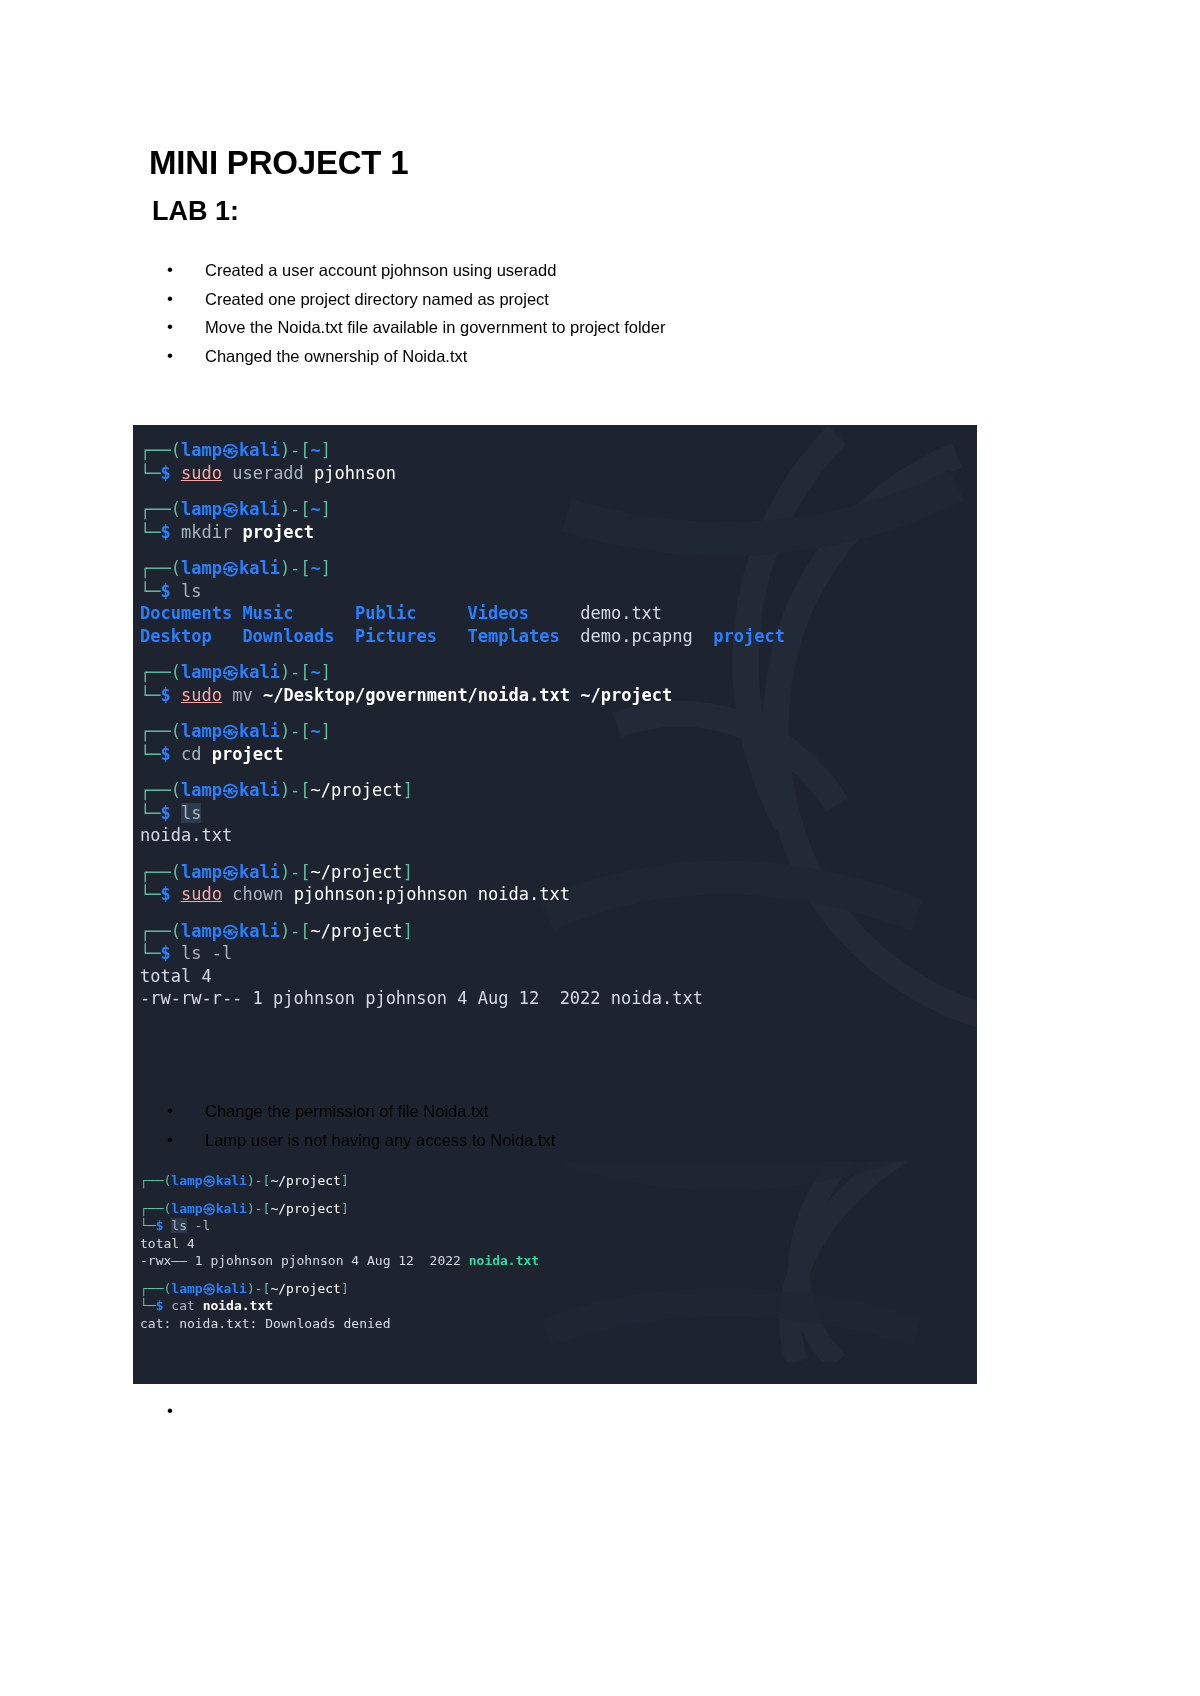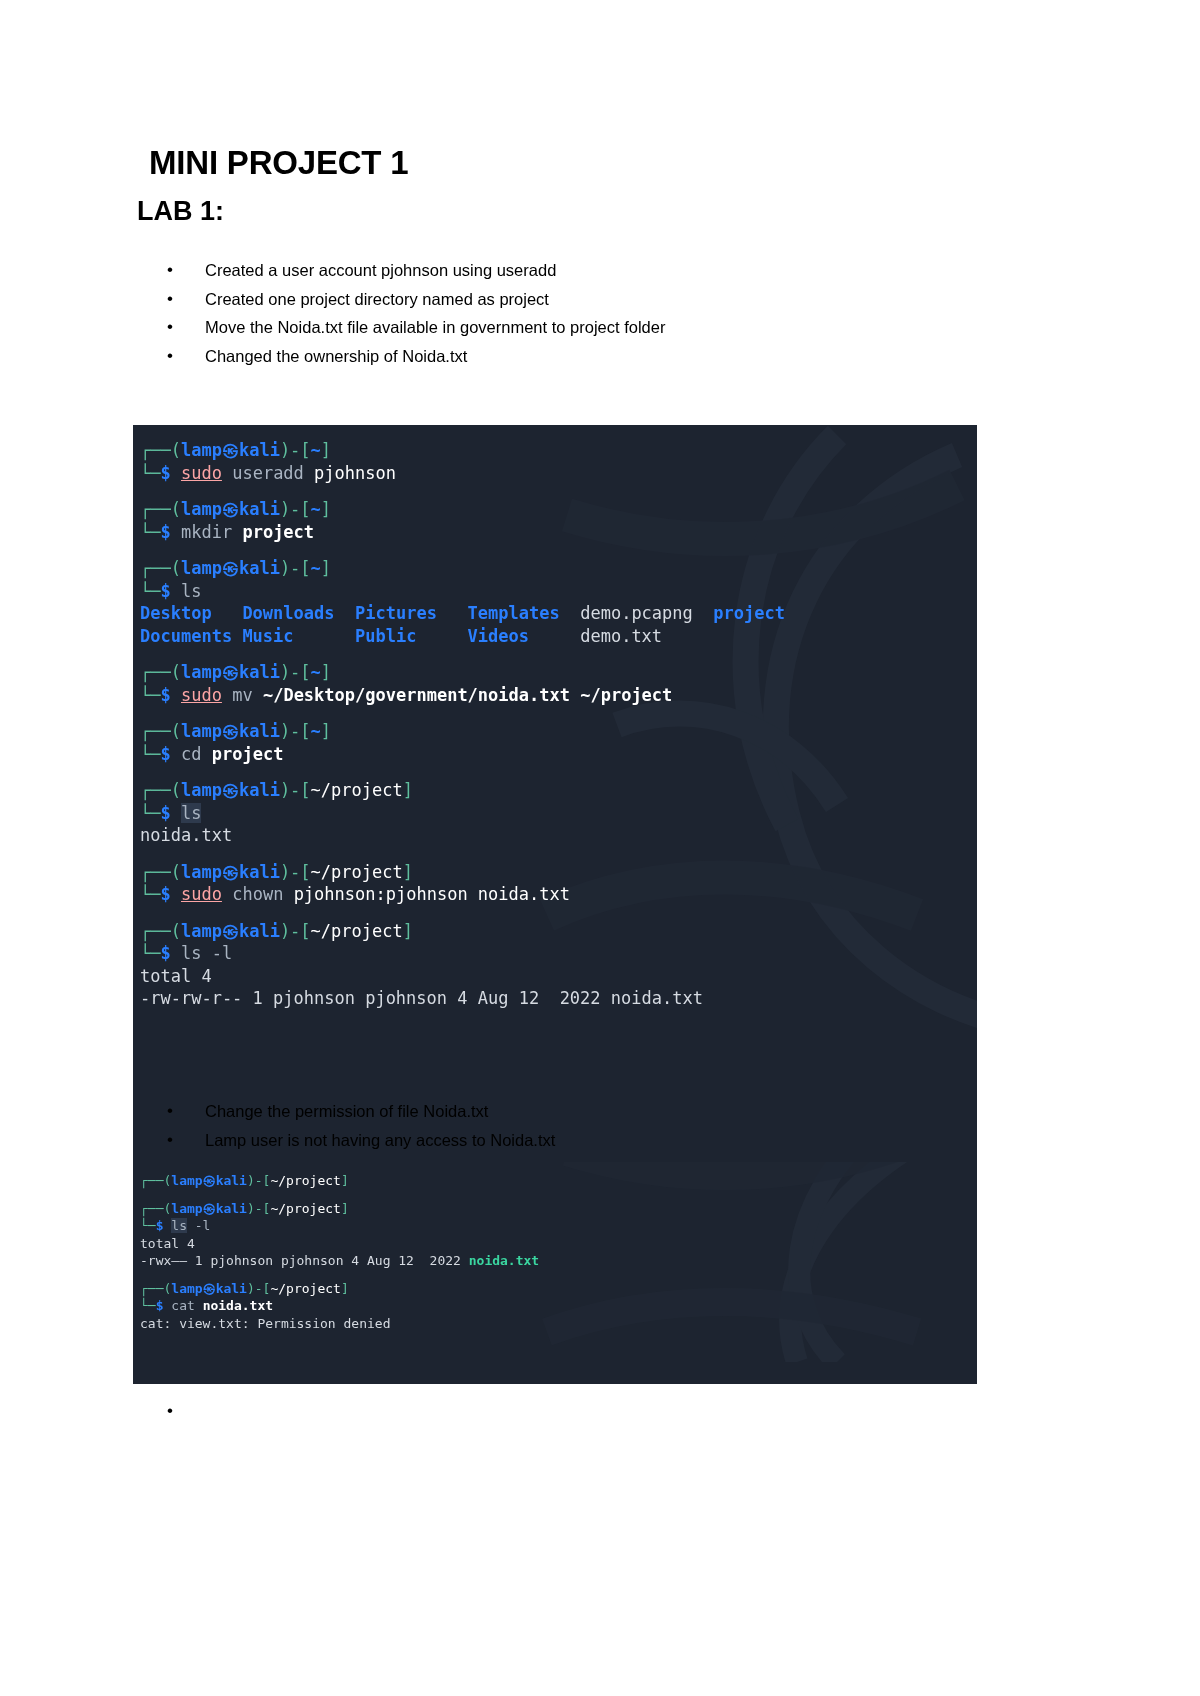--- a/index.html
+++ b/index.html
@@ -11,21 +11,21 @@
   }
   .page{position:relative;width:1200px;height:1696px;overflow:hidden;}
 
   h1.doc-title{
     font-size:33px;font-weight:bold;letter-spacing:-0.2px;
     margin:12px;padding:0;position:absolute;left:137px;top:133px;
     line-height:1.1;
   }
   h2.doc-sub{
     font-size:27px;font-weight:bold;
-    margin:0;padding:0;position:absolute;left:137px;top:197px;
+    margin:0;padding:0;position:absolute;left:152px;top:197px;
     line-height:1.1;
   }
 
   ul.bullets{list-style:none;margin:0;padding:0;}
   ul.bullets li{
     position:relative;font-size:16.5px;line-height:28.5px;
     padding-left:68px;color:#000;
   }
   ul.bullets li .dot{
     position:absolute;left:30px;top:0;font-size:17px;line-height:28.5px;
@@ -113,22 +113,22 @@
       <div class="line"><span class="corner">┌──</span><span class="pr-paren">(</span><span class="pr-user">lamp</span><span class="pr-skull">㉿</span><span class="pr-host">kali</span><span class="pr-paren">)-[</span><span class="pr-path-home">~</span><span class="pr-paren">]</span></div>
       <div class="line"><span class="corner">└─</span><span class="pr-dollar">$</span><span class="out"> </span><span class="cmd-sudo">sudo</span><span class="cmd"> </span><span class="cmd">useradd</span><span class="arg"> </span><span class="arg">pjohnson</span></div>
       <div class="gap"></div>
 
       <div class="line"><span class="corner">┌──</span><span class="pr-paren">(</span><span class="pr-user">lamp</span><span class="pr-skull">㉿</span><span class="pr-host">kali</span><span class="pr-paren">)-[</span><span class="pr-path-home">~</span><span class="pr-paren">]</span></div>
       <div class="line"><span class="corner">└─</span><span class="pr-dollar">$</span><span class="out"> </span><span class="cmd">mkdir</span><span class="arg-b"> </span><span class="arg-b">project</span></div>
       <div class="gap"></div>
 
       <div class="line"><span class="corner">┌──</span><span class="pr-paren">(</span><span class="pr-user">lamp</span><span class="pr-skull">㉿</span><span class="pr-host">kali</span><span class="pr-paren">)-[</span><span class="pr-path-home">~</span><span class="pr-paren">]</span></div>
       <div class="line"><span class="corner">└─</span><span class="pr-dollar">$</span><span class="out"> </span><span class="cmd">ls</span></div>
+      <div class="line"><span class="dir">Documents</span><span> </span><span class="dir">Music</span><span>      </span><span class="dir">Public</span><span>     </span><span class="dir">Videos</span><span>     </span><span class="file">demo.txt</span></div>
       <div class="line"><span class="dir">Desktop</span><span>   </span><span class="dir">Downloads</span><span>  </span><span class="dir">Pictures</span><span>   </span><span class="dir">Templates</span><span>  </span><span class="file">demo.pcapng</span><span>  </span><span class="dir">project</span></div>
-      <div class="line"><span class="dir">Documents</span><span> </span><span class="dir">Music</span><span>      </span><span class="dir">Public</span><span>     </span><span class="dir">Videos</span><span>     </span><span class="file">demo.txt</span></div>
       <div class="gap"></div>
 
       <div class="line"><span class="corner">┌──</span><span class="pr-paren">(</span><span class="pr-user">lamp</span><span class="pr-skull">㉿</span><span class="pr-host">kali</span><span class="pr-paren">)-[</span><span class="pr-path-home">~</span><span class="pr-paren">]</span></div>
       <div class="line"><span class="corner">└─</span><span class="pr-dollar">$</span><span class="out"> </span><span class="cmd-sudo">sudo</span><span class="cmd"> </span><span class="cmd">mv</span><span class="arg-b"> </span><span class="arg-b">~/Desktop/government/noida.txt ~/project</span></div>
       <div class="gap"></div>
 
       <div class="line"><span class="corner">┌──</span><span class="pr-paren">(</span><span class="pr-user">lamp</span><span class="pr-skull">㉿</span><span class="pr-host">kali</span><span class="pr-paren">)-[</span><span class="pr-path-home">~</span><span class="pr-paren">]</span></div>
       <div class="line"><span class="corner">└─</span><span class="pr-dollar">$</span><span class="out"> </span><span class="cmd">cd</span><span class="arg-b"> </span><span class="arg-b">project</span></div>
       <div class="gap"></div>
 
@@ -175,21 +175,21 @@
       <div class="gap"></div>
 
       <div class="line"><span class="corner">┌──</span><span class="pr-paren">(</span><span class="pr-user">lamp</span><span class="pr-skull">㉿</span><span class="pr-host">kali</span><span class="pr-paren">)-[</span><span class="pr-path">~/project</span><span class="pr-paren">]</span></div>
       <div class="line"><span class="corner">└─</span><span class="pr-dollar">$</span><span class="out"> </span><span class="cmd hl">ls</span><span class="cmd"> </span><span class="cmd">-l</span></div>
       <div class="line out">total 4</div>
       <div class="line"><span class="out">-rwx—— 1 pjohnson pjohnson 4 Aug 12  2022 </span><span class="exe">noida.txt</span></div>
       <div class="gap"></div>
 
       <div class="line"><span class="corner">┌──</span><span class="pr-paren">(</span><span class="pr-user">lamp</span><span class="pr-skull">㉿</span><span class="pr-host">kali</span><span class="pr-paren">)-[</span><span class="pr-path">~/project</span><span class="pr-paren">]</span></div>
       <div class="line"><span class="corner">└─</span><span class="pr-dollar">$</span><span class="out"> </span><span class="cmd">cat</span><span class="arg-b"> </span><span class="arg-b">noida.txt</span></div>
-      <div class="line out">cat: view.txt: Permission denied</div>
+      <div class="line out">cat: noida.txt: Downloads denied</div>
 
     </div>
   </div>
 
   <div class="bl-3">
     <ul class="bullets">
       <li><span class="dot">•</span></li>
     </ul>
   </div>
 

